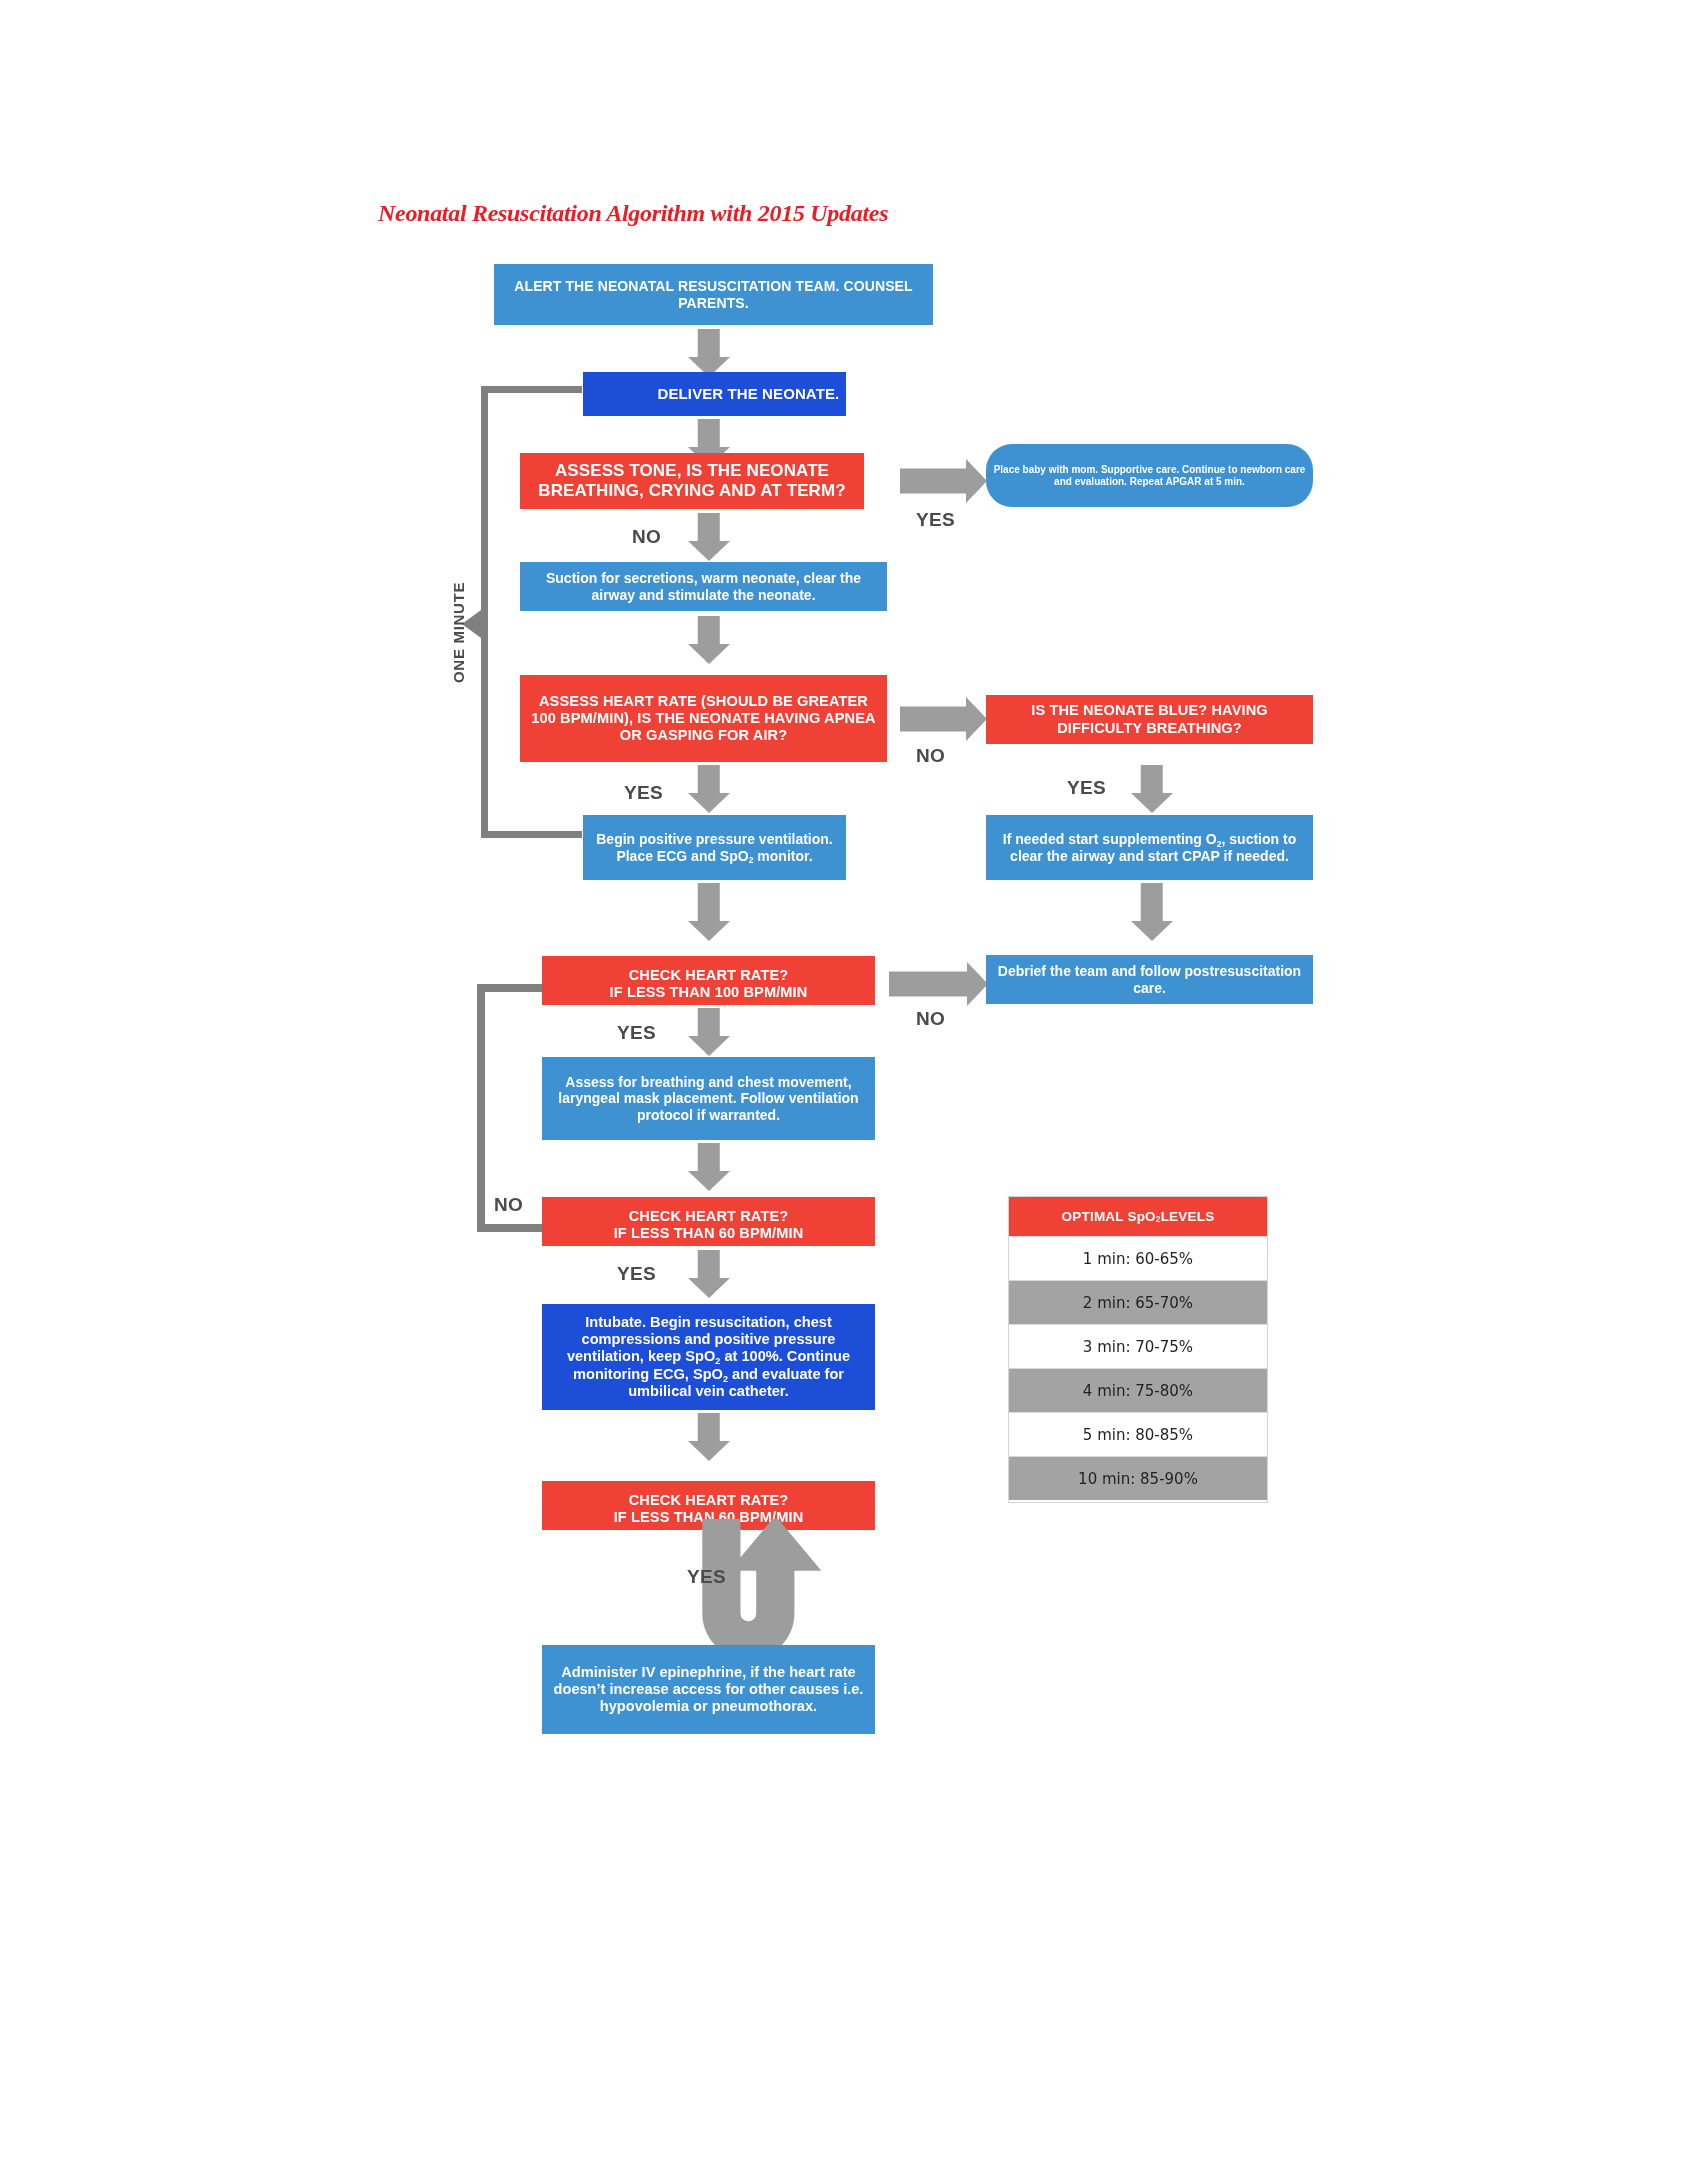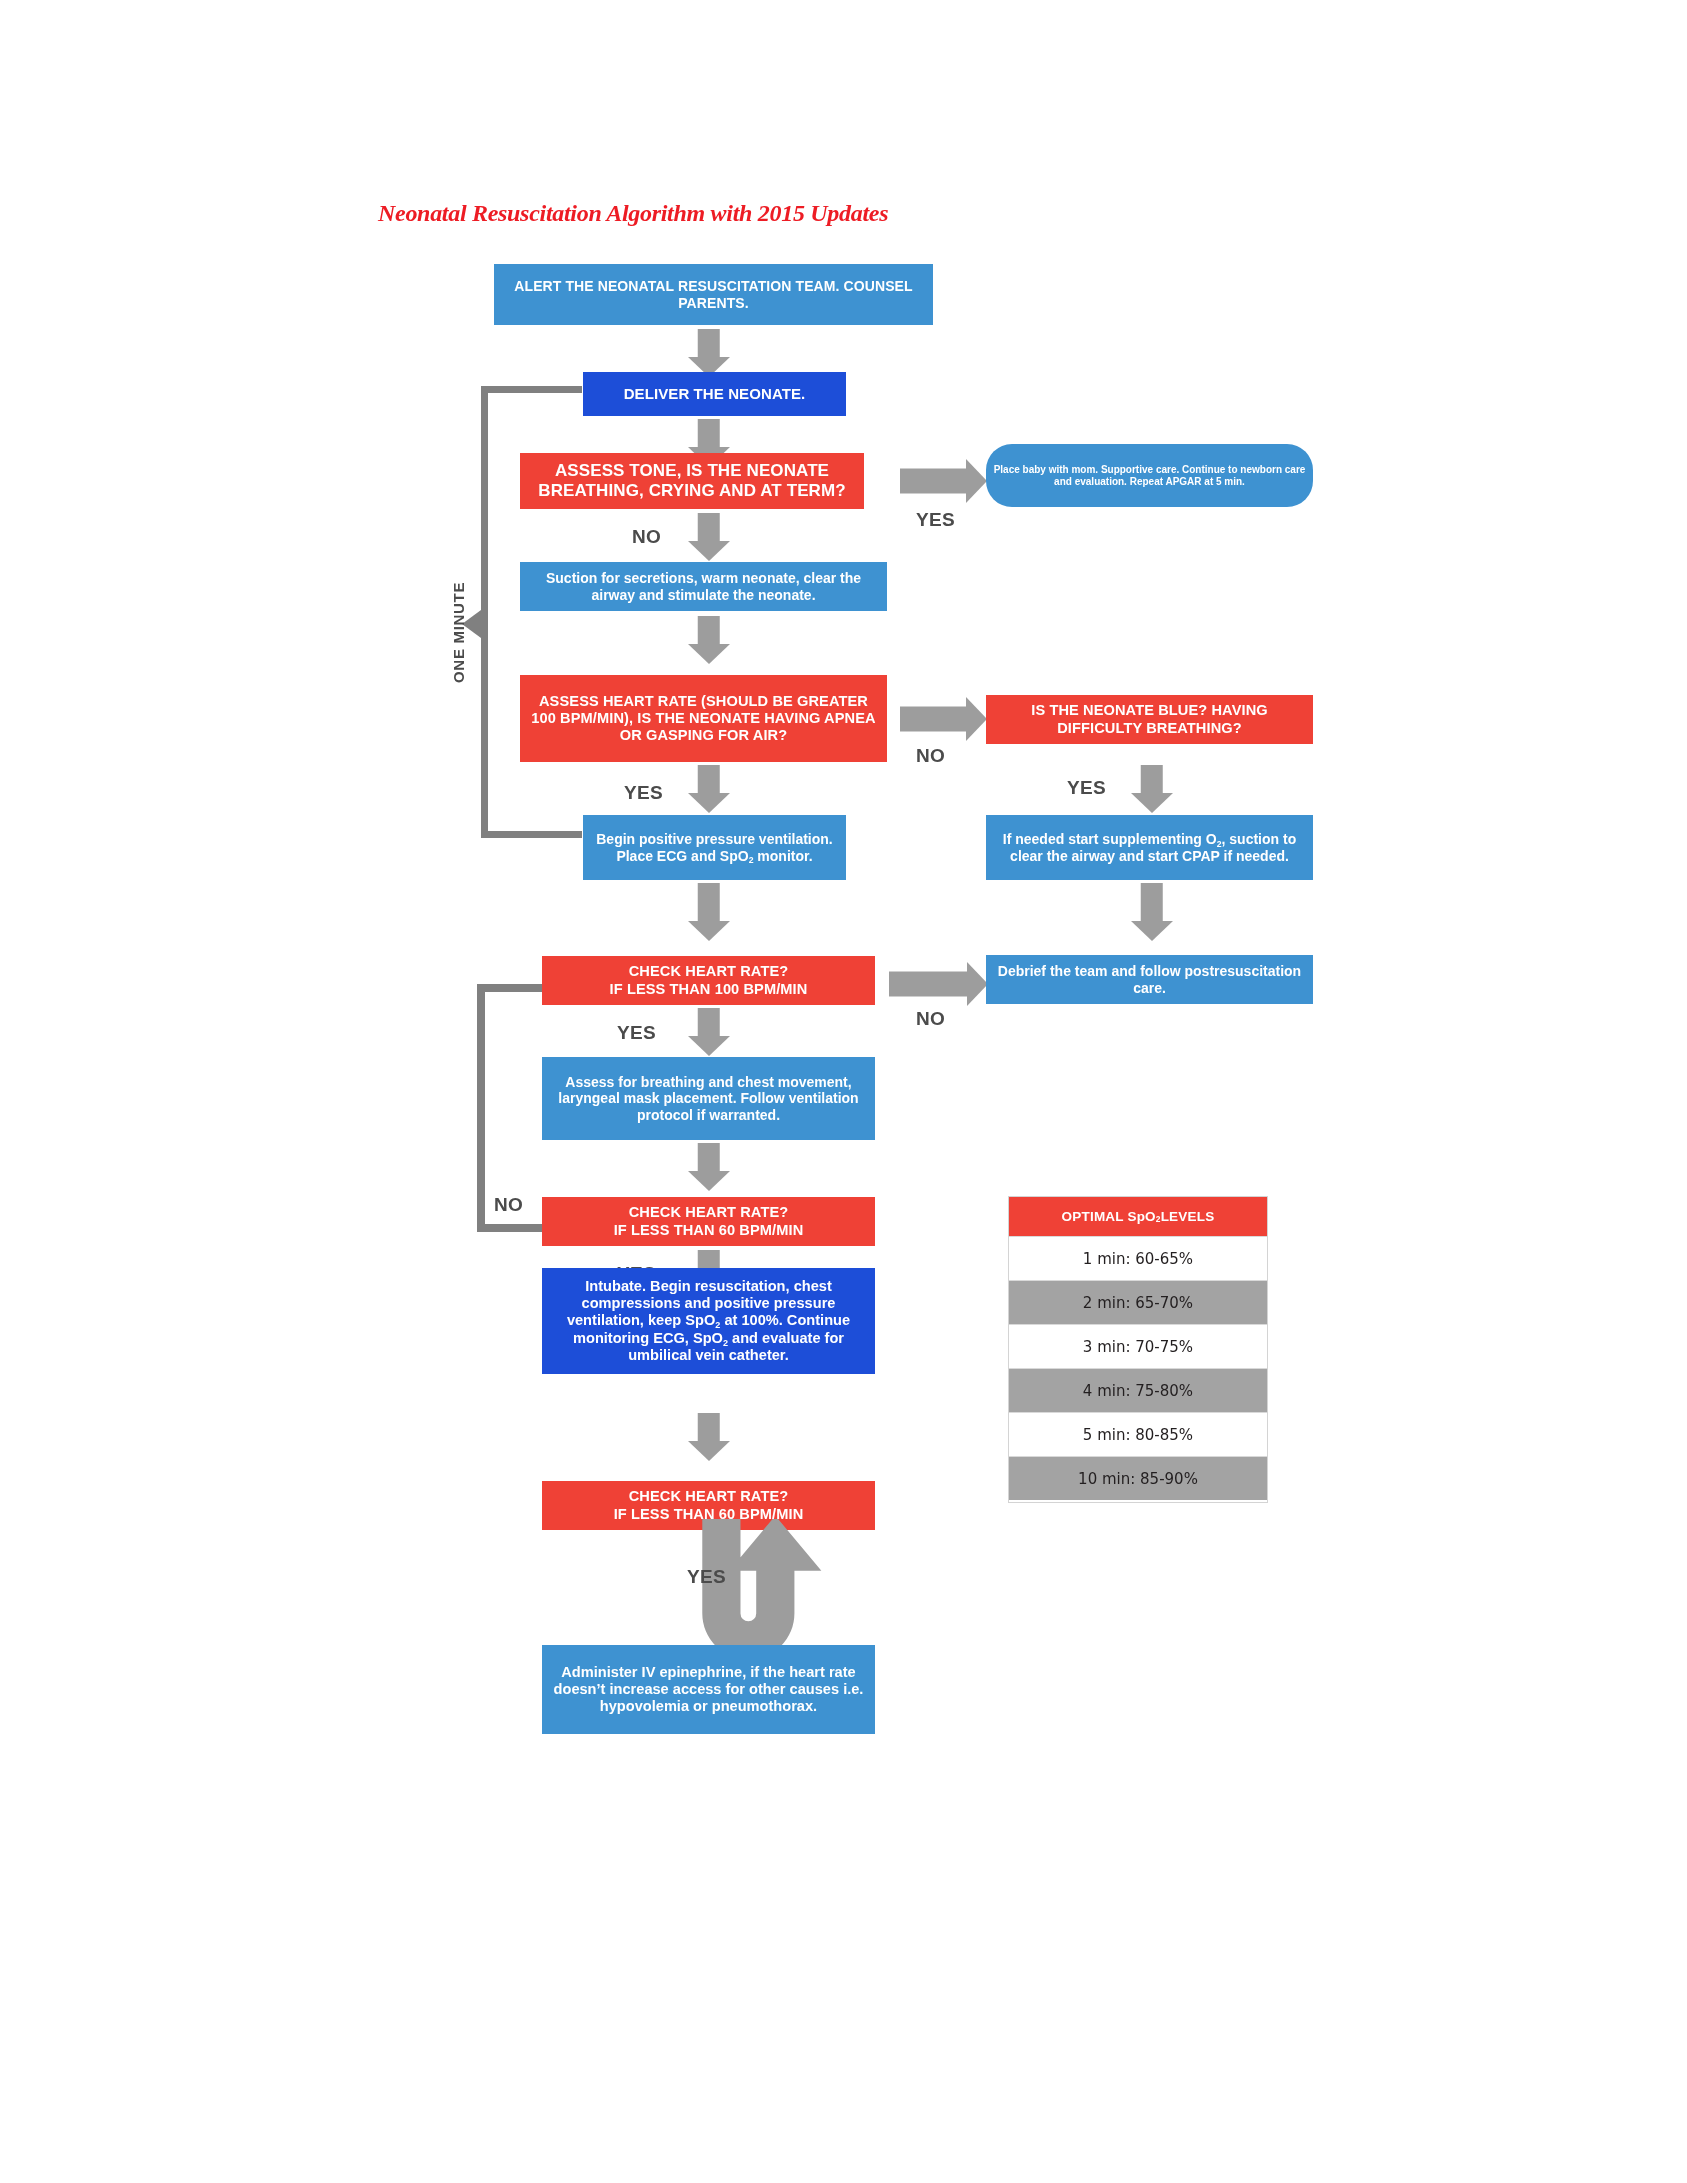--- a/index.html
+++ b/index.html
@@ -11,21 +11,21 @@
     position:absolute;left:378px;top:200px;
     font-family:"Liberation Serif",serif;
     font-style:italic;font-weight:700;
     font-size:24px;letter-spacing:-0.3px;
     color:#ed1c24;white-space:nowrap;
   }
 
   
   .box{
     position:absolute;box-sizing:border-box;
-    display:flex;align-items:center;justify-content:center;
+    display:flex;align-items:center;justify-content:flex-end;
     text-align:center;color:#ffffff;font-weight:700;
     line-height:1.18;padding:3.4px 6.7px;
   }
   .box.blue{background:#3e92d1;}
   .box.red{background:#ef4136;}
   .box.green{background:#1d4ed8;}
   .box.caps{text-transform:uppercase;letter-spacing:0.1px;}
 
   
   .arrow-down{position:absolute;}
@@ -240,21 +240,21 @@
     <span>CHECK HEART RATE?</span>
     <span>IF LESS THAN 60 BPM/MIN</span>
   </div>
 
   <div class="arrow-down" style="left:687px;top:1250px;width:43px;height:48px;">
     <div class="shaft" style="width:22.5px;height:29px;"></div>
     <div class="head" style="top:28px;"></div>
   </div>
   <div class="ynlabel" style="left:617px;top:1263px;">YES</div>
 
-  <div class="box green" style="left:542px;top:1268px;width:333px;height:106px;font-size:14.6px;">
+  <div class="box green" style="left:542px;top:1304px;width:333px;height:106px;font-size:14.6px;">
     <span>
       <span>Intubate. Begin resuscitation, chest compressions and positive pressure ventilation, keep SpO</span><sub>2</sub><span> at 100%. Continue monitoring ECG, SpO</span><sub>2</sub><span> and evaluate for umbilical vein catheter.</span>
     </span>
   </div>
 
   <div class="arrow-down" style="left:687px;top:1413px;width:43px;height:48px;">
     <div class="shaft" style="width:22.5px;height:29px;"></div>
     <div class="head" style="top:28px;"></div>
   </div>
 

